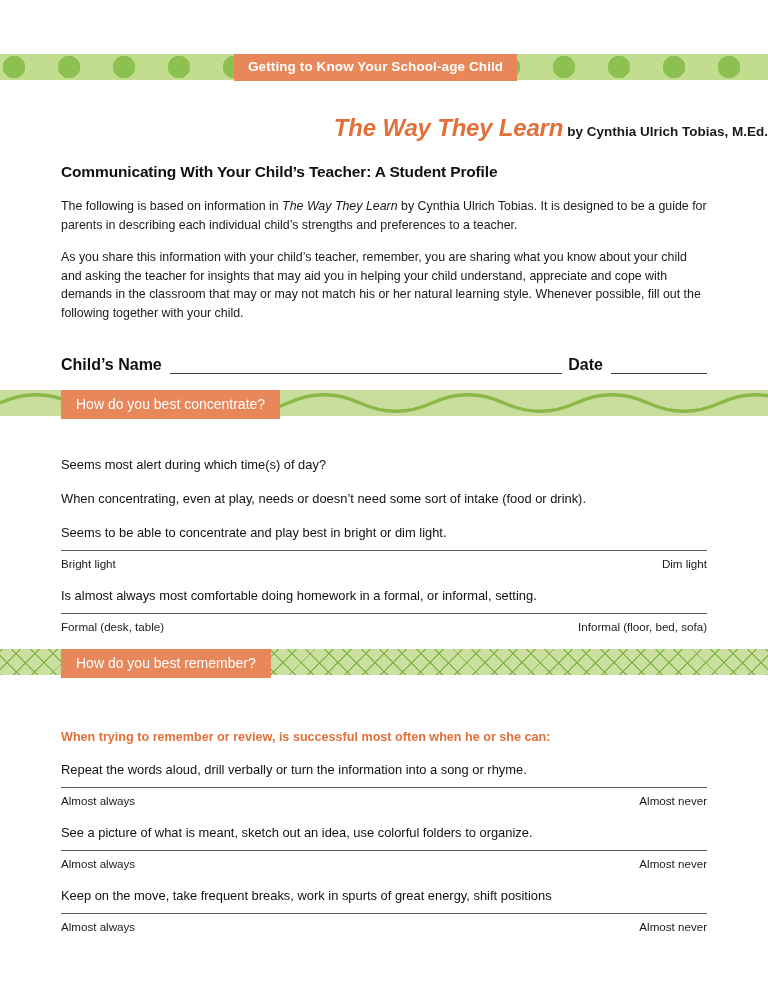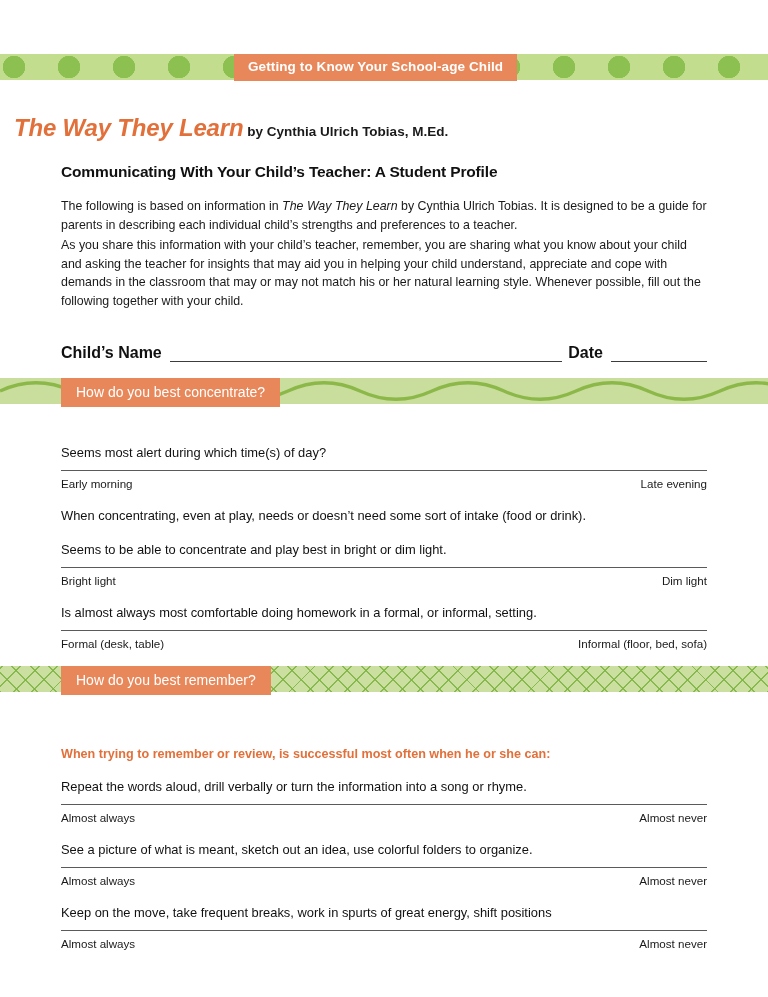--- a/index.html
+++ b/index.html
@@ -85,21 +85,21 @@
     font-weight: bold;
     letter-spacing: .1px;
     padding: 6px 14px 7px 14px;
     line-height: 1;
     z-index: 3;
     white-space: nowrap;
   }
 
   .title-row {
     margin-top: 38px;
-    text-align: left;
+    text-align: right;
     padding-left: 14px;
     line-height: 1;
     white-space: nowrap;
   }
   .title-main {
     font-size: 24px;
     font-weight: bold;
     font-style: italic;
     color: #e2703a;
     letter-spacing: -.2px;
@@ -122,21 +122,21 @@
     margin: 23px 0 0 0;
     letter-spacing: -.15px;
   }
 
   p.intro {
     font-size: 12.4px;
     line-height: 18.6px;
     margin: 16px 0 0 0;
     color: #1a1a1a;
   }
-  p.intro.second { margin-top: 2px; }
+  p.intro.second { margin-top: 14px; }
   p.intro em { font-style: italic; }
 
   
   .namerow {
     display: flex;
     align-items: flex-end;
     margin-top: 34px;
     gap: 0;
   }
   .namerow .lbl {
@@ -252,24 +252,20 @@
       <path d="M0,13 C24,2 48,2 72,13 C96,24 120,24 144,13 C168,2 192,2 216,13 C240,24 264,24 288,13 C312,2 336,2 360,13 C384,24 408,24 432,13 C456,2 480,2 504,13 C528,24 552,24 576,13 C600,2 624,2 648,13 C672,24 696,24 720,13 C744,2 768,2 792,13" fill="none" stroke="#8cb84a" stroke-width="3.4"></path>
     </svg>
   </div>
   <div class="chip">How do you best concentrate?</div>
   <div class="spacer"></div>
 </div>
 
 <div class="page">
   <div class="qitem first">
     <div class="qtext">Seems most alert during which time(s) of day?</div>
-    <div class="qline">
-      <span class="qend">Early morning</span>
-      <span class="qend right">Late evening</span>
-    </div>
   </div>
   <div class="qitem">
     <div class="qtext">When concentrating, even at play, needs or doesn’t need some sort of intake (food or drink).</div>
   </div>
   <div class="qitem">
     <div class="qtext">Seems to be able to concentrate and play best in bright or dim light.</div>
     <div class="qline">
       <span class="qend">Bright light</span>
       <span class="qend right">Dim light</span>
     </div>

